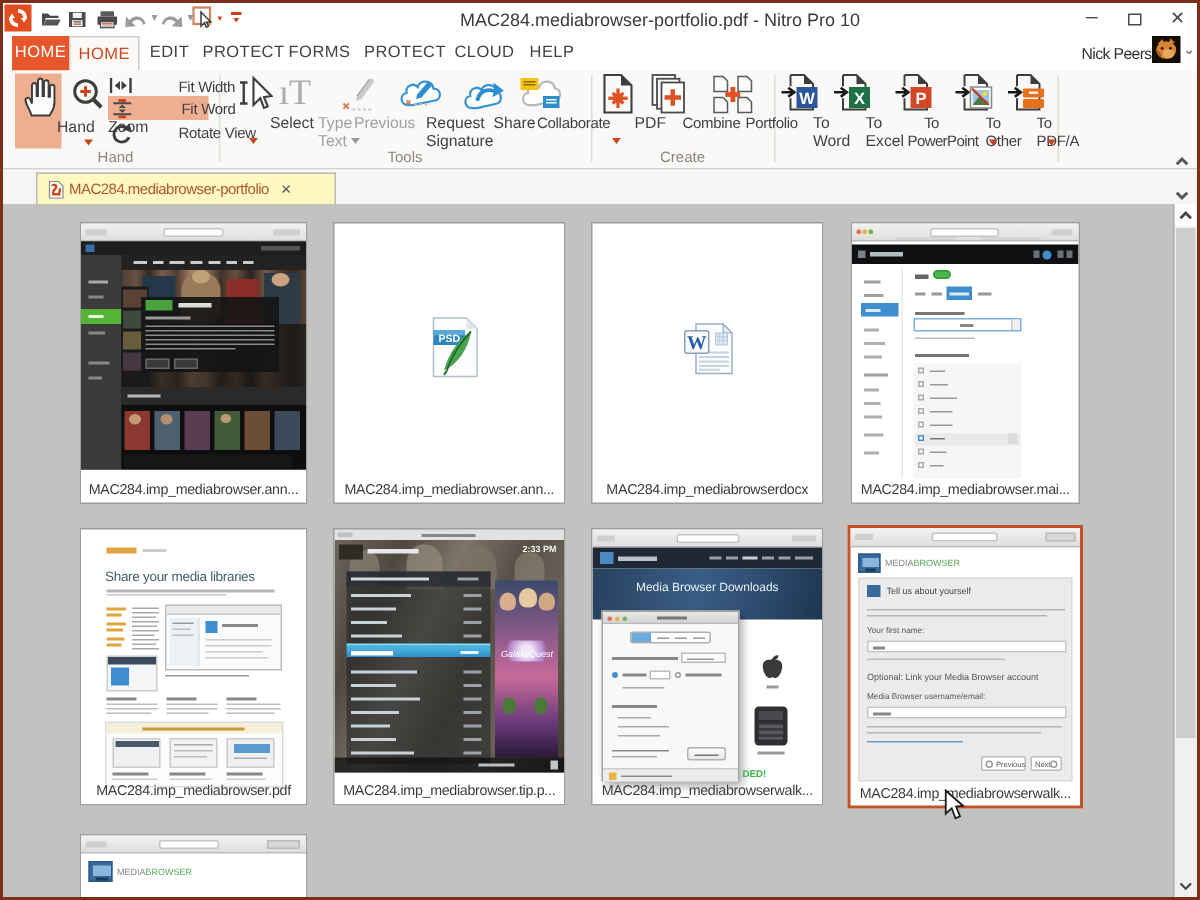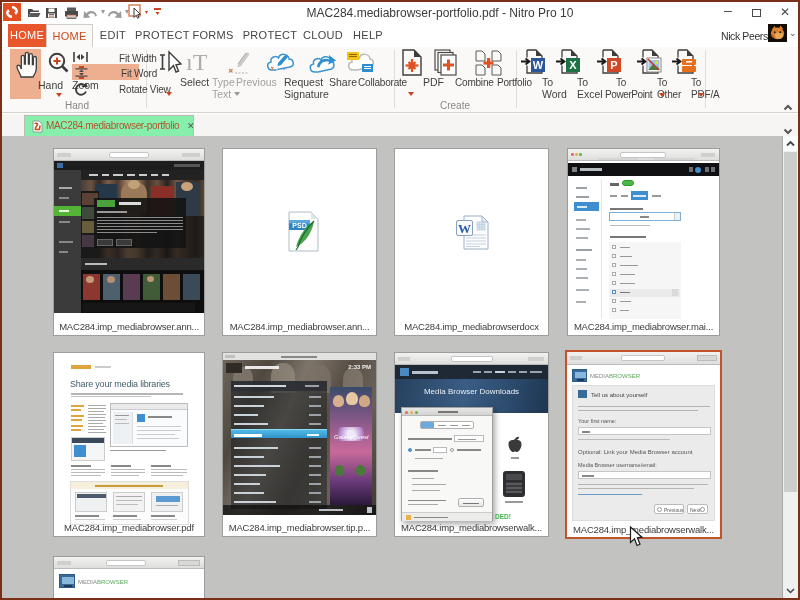--- a/index.html
+++ b/index.html
@@ -15,21 +15,21 @@
 #ribbon { position:absolute; left:2px; top:47px; width:796px; height:66px; background:#fbf9f7; border-bottom:1px solid #d5d2ce; }
 .gsep { position:absolute; top:3px; height:58px; width:1px; background:#e0dcd8; }
 .glabel { position:absolute; top:53px; font-size:10px; color:#8a8782; text-align:center; }
 .blabel { position:absolute; font-size:10.5px; color:#3f3f3f; text-align:center; line-height:11.5px; white-space:nowrap;padding-left:28px; }
 .gray { color:#a0a0a0; }
 .otri { position:absolute; width:0; height:0; border-left:3px solid transparent; border-right:3px solid transparent; border-top:4px solid #c8441c; }
 .gtri { position:absolute; width:0; height:0; border-left:3px solid transparent; border-right:3px solid transparent; border-top:4px solid #999; }
 .icon { position:absolute; }
 
 #dtabbar { position:absolute; left:2px; top:114px; width:796px; height:22px; background:#f6f5f4; }
-#dtab { position:absolute; left:24px; top:115px; width:170px; height:21px; background:#86efac; border:1px solid #bdbab6; border-bottom:none; font-size:10px; color:#b0562c; line-height:20px; z-index:2; white-space:nowrap; overflow:hidden; }
+#dtab { position:absolute; left:24px; top:115px; width:200px; height:21px; background:#fef9c3; border:1px solid #bdbab6; border-bottom:none; font-size:10px; color:#b0562c; line-height:20px; z-index:2; white-space:nowrap; overflow:hidden; }
 
 #canvas { position:absolute; left:2px; top:136px; width:781px; height:462px; background:#c2c2c1; overflow:hidden; }
 #vscroll { position:absolute; left:783px; top:136px; width:15px; height:462px; background:#f0f0ef; }
 .card { position:absolute; background:#fff; border:1px solid #9d9d9d; overflow:hidden; }
 .clabel { position:absolute; left:0; bottom:3px; width:100%; text-align:center; font-size:9.5px; letter-spacing:-0.2px; color:#3c3c3c; white-space:nowrap; }
 .chrome { position:absolute; left:0; top:0; width:100%; height:12px; background:linear-gradient(#f2f2f0,#dededc); border-bottom:1px solid #bbb; }
 .apill { position:absolute; top:3px; height:6px; background:#fff; border:1px solid #c5c5c5; border-radius:2px; }
 .tl { position:absolute; background:#9a9a9a; height:2px; }
 </style>
 </head>
@@ -104,20 +104,21 @@
     </svg>
 </div>
 <div style="position:absolute;left:789px;top:28px;font-size:9px;color:#555;z-index:5;">⌄</div>
 
 <div id="ribbon">
   <div class="gsep" style="left:144px;"></div>
   <div class="gsep" style="left:392px;"></div>
   <div class="gsep" style="left:514px;"></div>
   <div class="gsep" style="left:703px;"></div>
   <div class="glabel" style="left:6px; width:138px;">Hand</div>
+  <div class="glabel" style="left:144px; width:248px;">Tools</div>
   <div class="glabel" style="left:392px; width:122px;">Create</div>
   <svg style="position:absolute;left:781px;top:57px;" width="10" height="7" viewBox="0 0 10 7">
       <path d="M1.5 5.5 L5 2 L8.5 5.5" stroke="#555" stroke-width="2" fill="none"></path>
     </svg>
   
   <div style="position:absolute;left:8px;top:2px;width:31px;height:50px;background:#eeae90;"></div>
   <svg class="icon" style="left:12px;top:4px;" width="24" height="27" viewBox="0 0 24 27">
     <path d="M7 26 C6 22 3.5 19.5 3 16 C2.7 14 5.5 13.5 6.2 15.5 L7.3 18 L7.3 6 C7.3 3.8 10.4 3.8 10.4 6 L10.4 13 L11.3 13 L11.3 3 C11.3 0.8 14.4 0.8 14.4 3 L14.4 13 L15.3 13 L15.3 4.2 C15.3 2 18.4 2 18.4 4.2 L18.4 13.5 L19.3 13.5 L19.3 7 C19.3 5 22.3 5 22.3 7 L22.3 17.5 C22.3 22 20 24 19 26 Z" fill="#fdfcfa" stroke="#3d3d3d" stroke-width="1.3"></path>
   </svg>
   <div class="blabel" style="left:8px;top:33px;width:31px;">Hand</div>

